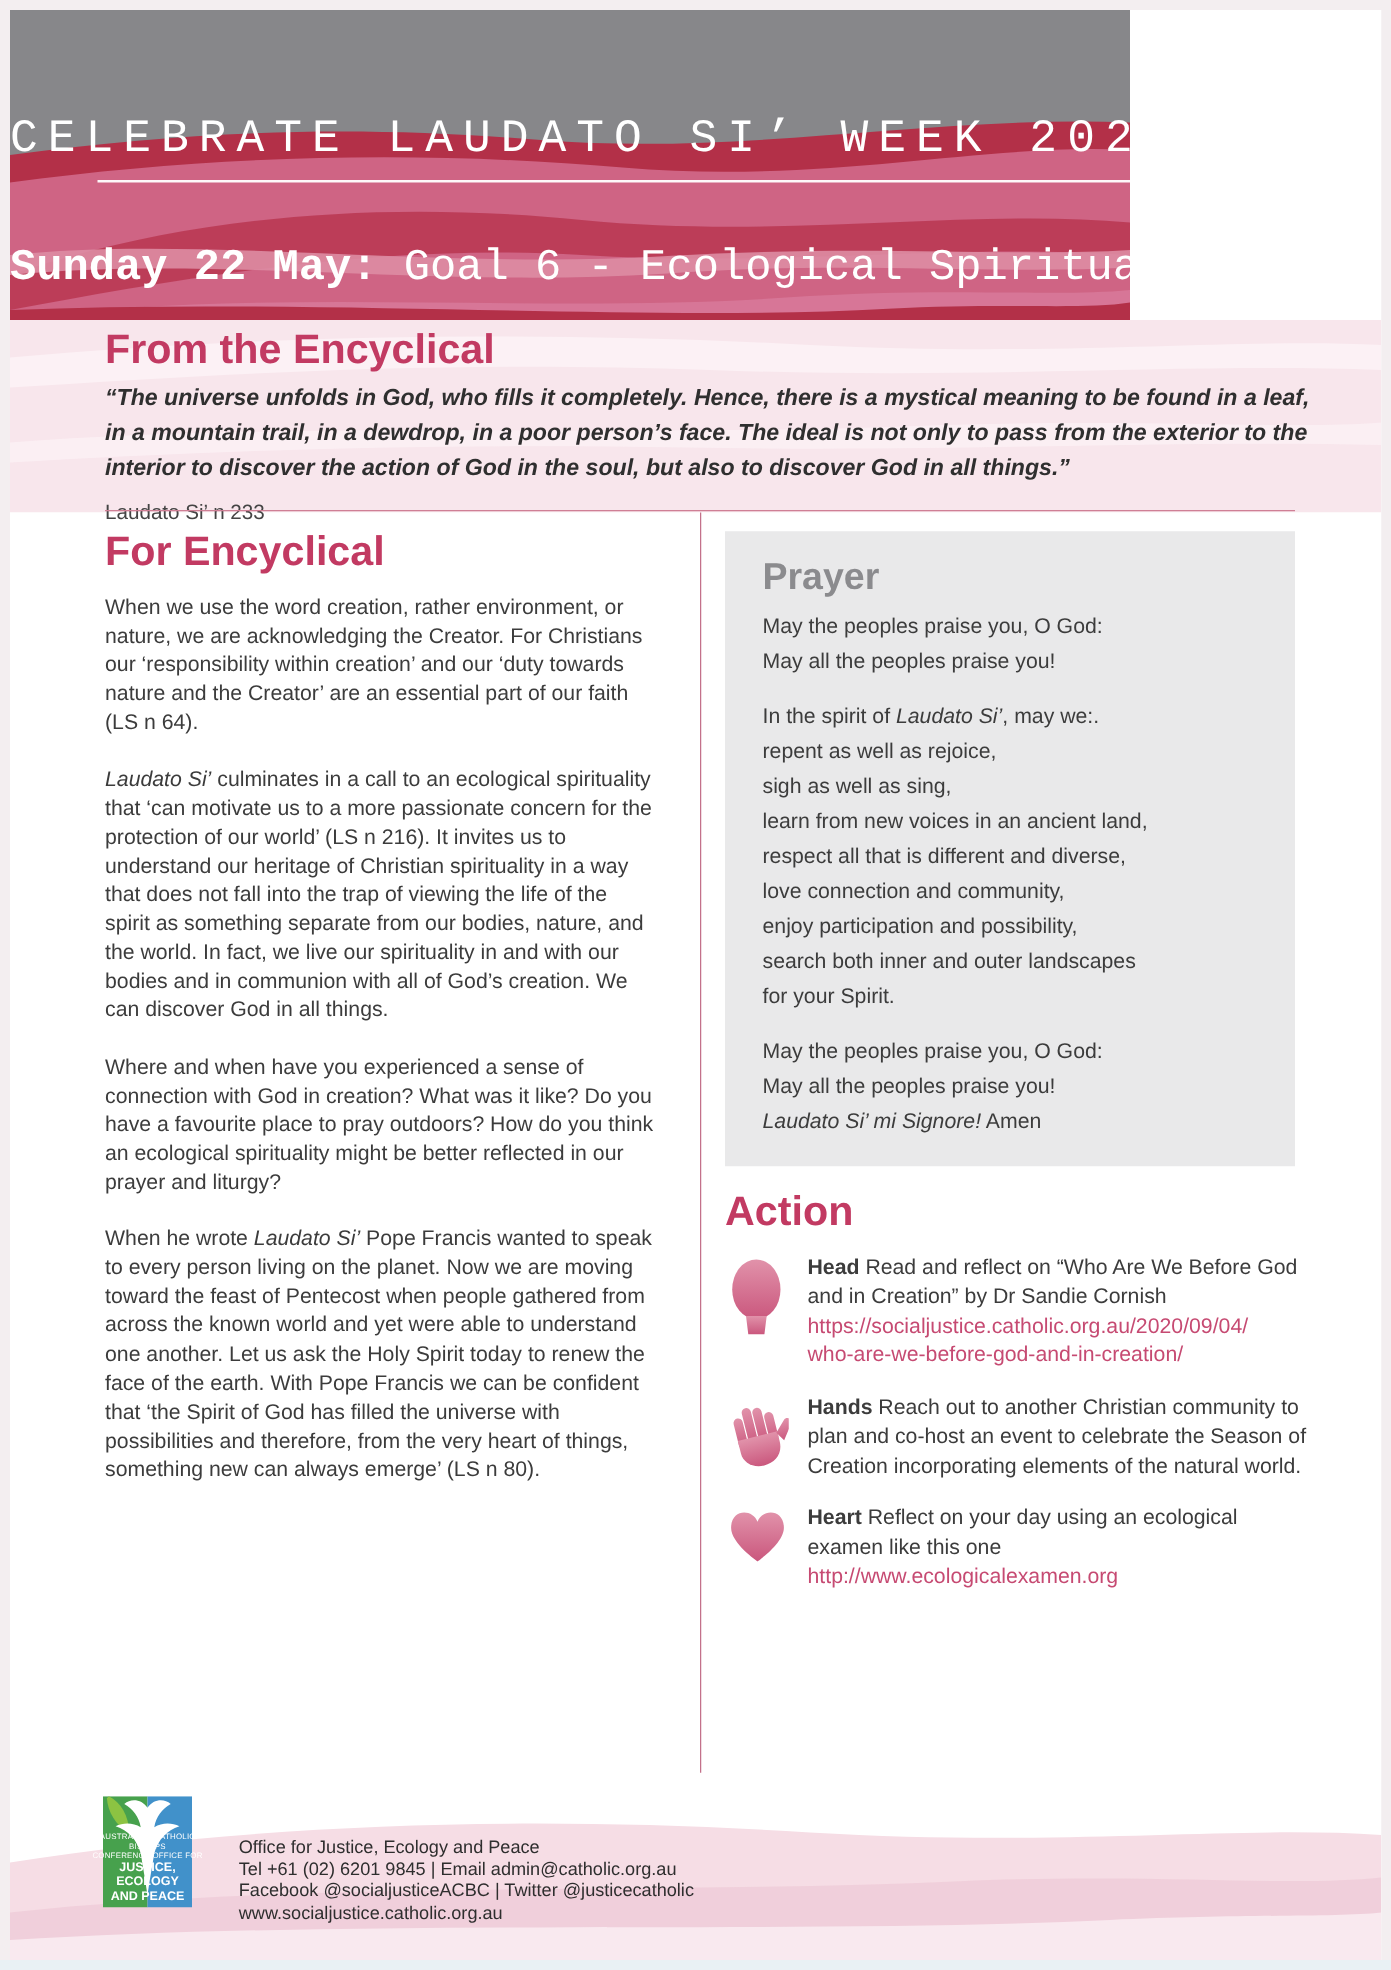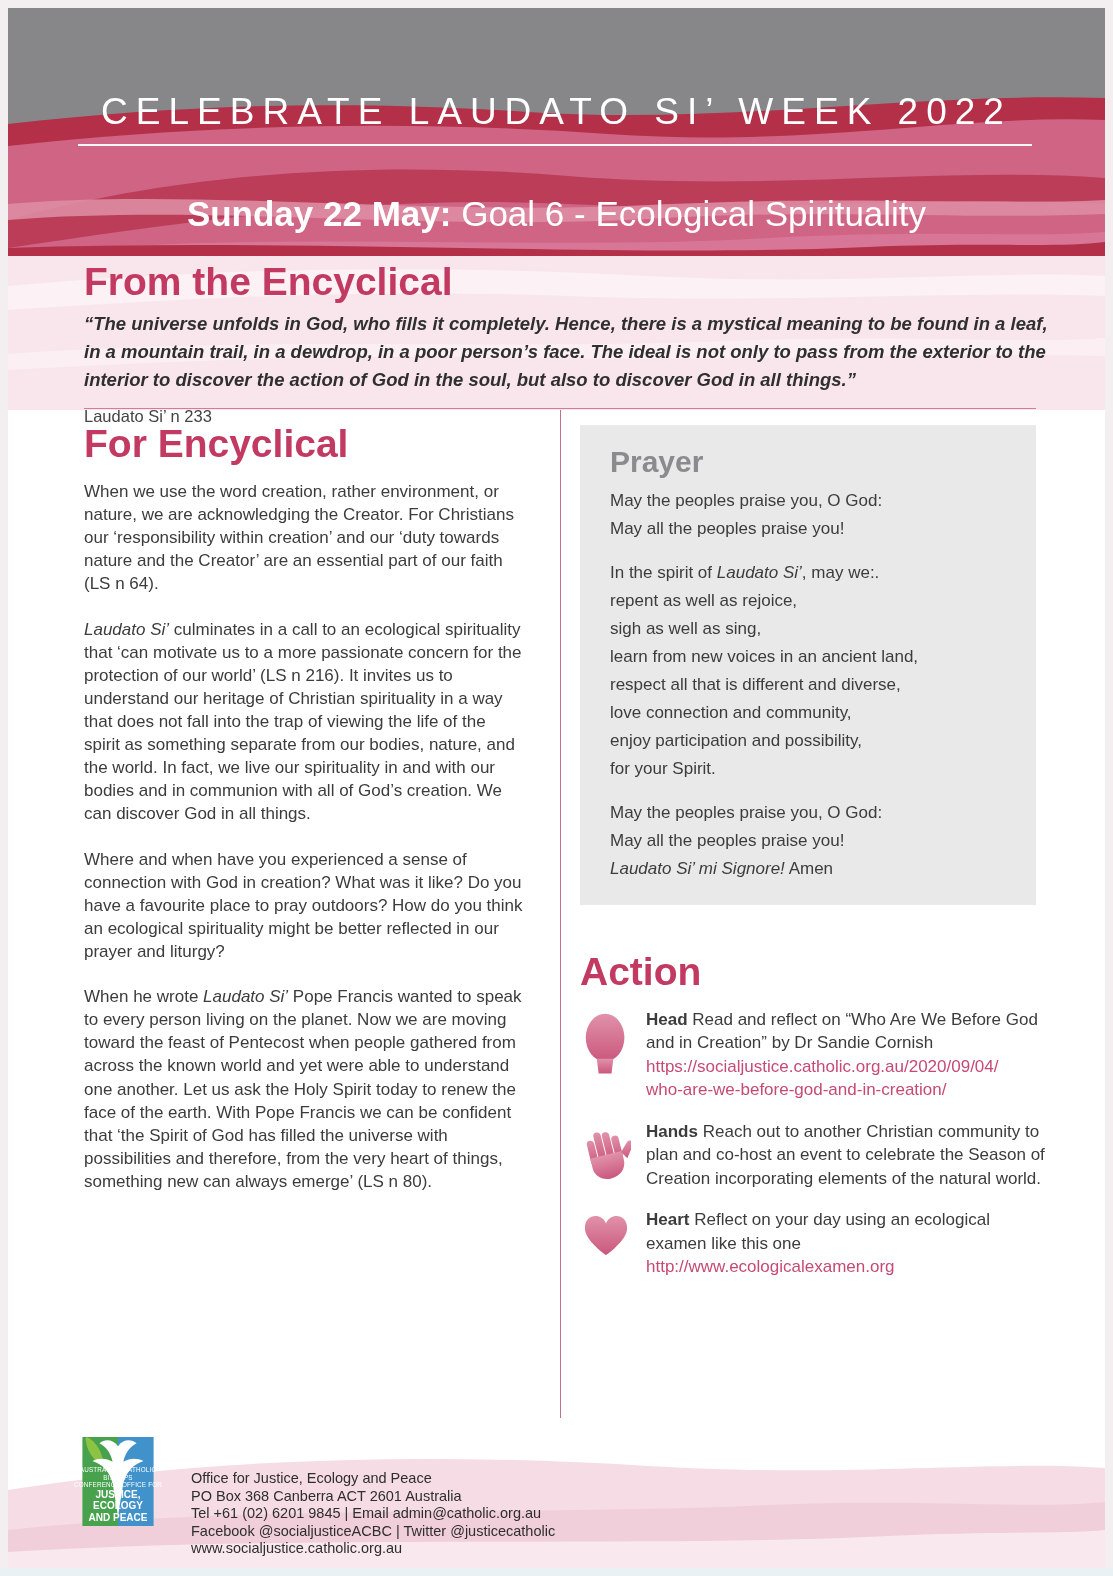--- a/index.html
+++ b/index.html
@@ -2,34 +2,34 @@
 <html><head>
 <meta charset="utf-8">
 <style>
   html,body{margin:0;padding:0;background:#ffffff;}
   .page{position:relative;width:1113px;height:1576px;background:#f3eef0;
         font-family:"Liberation Sans", sans-serif;overflow:hidden;}
   .canvas{position:absolute;left:8px;top:8px;width:1097px;height:1560px;background:#ffffff;overflow:hidden;}
   .bottom-strip{position:absolute;left:0;bottom:0;width:1113px;height:8px;background:#e9f1f4;}
 
   
-  .hero{position:absolute;left:0;top:0;width:1097px;height:248px;}
+  .hero{position:absolute;left:0;top:0;width:896px;height:248px;font-family:Liberation Mono, monospace;}
   .hero svg{position:absolute;left:0;top:0;width:100%;height:100%;}
   .hero-title{position:absolute;left:0;top:58px;width:100%;text-align:center;color:#ffffff;
               font-size:37px;font-weight:400;letter-spacing:8px;white-space:nowrap;}
   .hero-rule{position:absolute;left:70px;top:136px;width:954px;height:2px;background:#ffffff;opacity:.95;}
   .hero-subtitle{position:absolute;left:0;top:157px;width:100%;text-align:center;color:#ffffff;
                  font-size:35px;font-weight:400;white-space:nowrap;}
   .hero-subtitle .bd{font-weight:700;}
 
   
   .ency{position:absolute;left:0;top:248px;width:1097px;height:154px;}
   .ency svg{position:absolute;left:0;top:0;width:100%;height:100%;}
   .ency-inner{position:absolute;left:76px;top:4px;width:964px;}
-  .h-crimson{color:#c23a62;font-weight:700;font-size:39px;margin:0 0 6px 0;}
+  .h-crimson{color:#c23a62;font-weight:700;font-size:33px;margin:0 0 6px 0;}
   .quote{margin:0;color:#2f2f2f;font-size:18.5px;line-height:1.52;font-weight:700;font-style:italic;}
   .attr{margin:13px 0 0 0;color:#444444;font-size:16.5px;}
 
   .section-rule{position:absolute;left:76px;top:400px;width:952px;height:1px;background:#cf7f95;}
   .divider-v{position:absolute;left:552px;top:402px;width:1px;height:1011px;background:#c3718a;}
 
   
   .col-left{position:absolute;left:76px;top:414px;width:442px;}
   .col-left .h-crimson{margin-bottom:14px;}
   .bp{margin:0 0 22px 0;color:#3c3c3c;font-size:17px;line-height:1.36;}
@@ -118,20 +118,21 @@
             <div class="pline"><span>May all the peoples praise you!</span></div>
           </div>
           <div class="stanza">
             <div class="pline"><span>In the spirit of </span><span class="it">Laudato Si’</span><span>, may we:.</span></div>
             <div class="pline"><span>repent as well as rejoice,</span></div>
             <div class="pline"><span>sigh as well as sing,</span></div>
             <div class="pline"><span>learn from new voices in an ancient land,</span></div>
             <div class="pline"><span>respect all that is different and diverse,</span></div>
             <div class="pline"><span>love connection and community,</span></div>
             <div class="pline"><span>enjoy participation and possibility,</span></div>
+            <div class="pline"><span>search both inner and outer landscapes</span></div>
             <div class="pline"><span>for your Spirit.</span></div>
           </div>
           <div class="stanza">
             <div class="pline"><span>May the peoples praise you, O God:</span></div>
             <div class="pline"><span>May all the peoples praise you!</span></div>
             <div class="pline"><span class="it">Laudato Si’ mi Signore!</span><span>  Amen</span></div>
           </div>
         </div>
     </aside>
 
@@ -210,21 +211,20 @@
       <div class="logo-text">
         <div class="tiny">AUSTRALIAN CATHOLIC BISHOPS</div>
         <div class="tiny">CONFERENCE OFFICE FOR</div>
         <div class="big">JUSTICE, ECOLOGY</div>
         <div class="big">AND PEACE</div>
       </div>
     </div>
 
     <div class="contact">
         <div class="cline">Office for Justice, Ecology and Peace</div>
-        <div class="cline">PO Box 368 Canberra ACT 2601 Australia</div>
         <div class="cline">Tel +61 (02) 6201 9845 | Email admin@catholic.org.au</div>
         <div class="cline">Facebook @socialjusticeACBC | Twitter @justicecatholic</div>
         <div class="cline">www.socialjustice.catholic.org.au</div>
       </div>
 
   </div>
   <div class="bottom-strip"></div>
 </div>
 
 </body></html>

